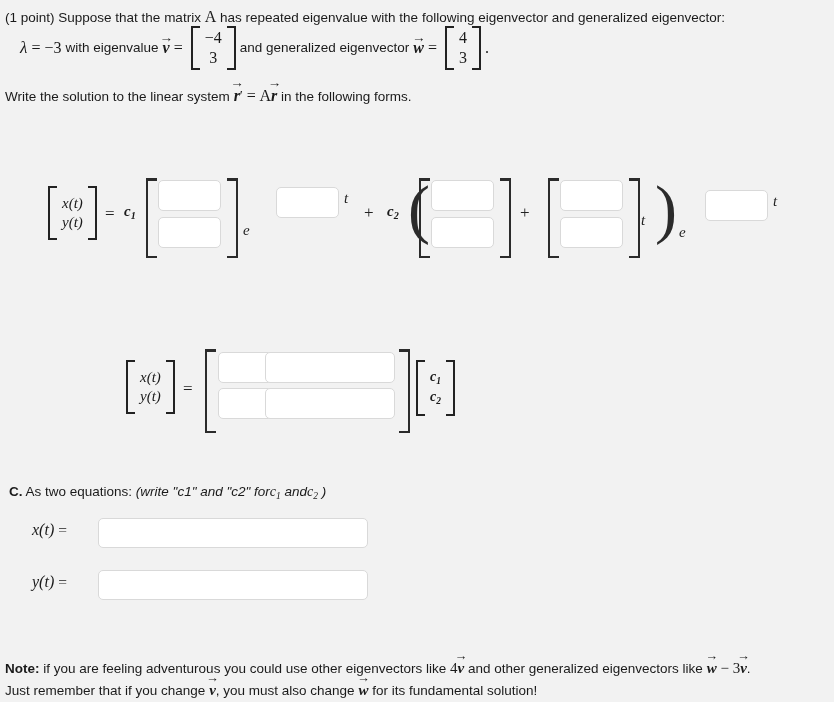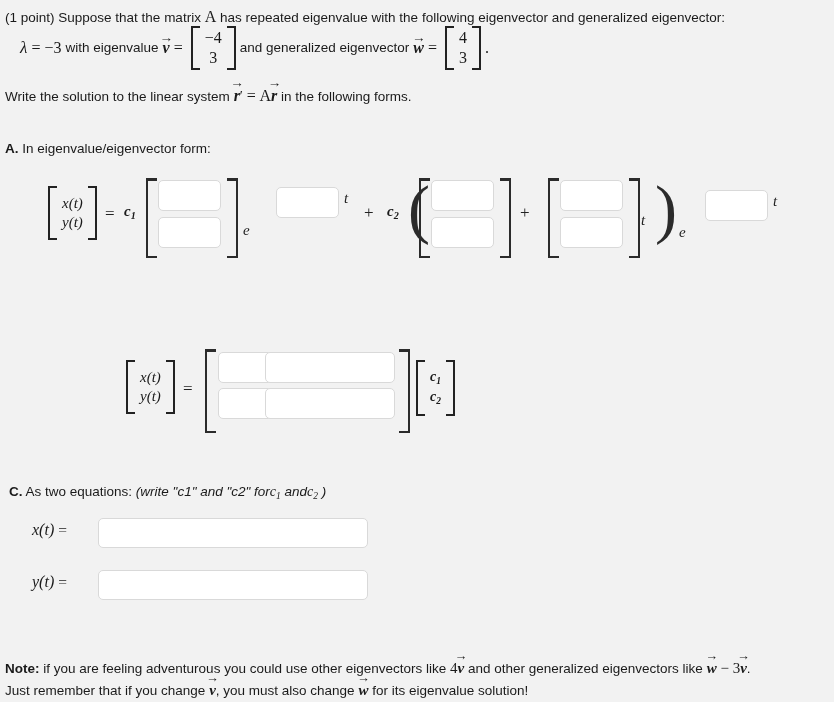--- a/index.html
+++ b/index.html
@@ -256,24 +256,20 @@
     <span class="vecwrap mathi mbold" style="font-size:16px;">
       <span class="arrow">→</span><span>r</span>
     </span><span class="mathr" style="font-size:14px;">′</span>
     <span class="mathr" style="font-size:16px;">=</span>
     <span class="mathr" style="font-size:16px;">A</span><span class="vecwrap mathi mbold" style="font-size:16px;">
       <span class="arrow">→</span><span>r</span>
     </span>
     <span>in the following forms.</span>
   </div>
 
-  <div class="sechead" style="left:5px; top:141px;">
-    <b>A.</b>
-    <span>In eigenvalue/eigenvector form:</span>
-  </div>
 
   <div class="abs colvec" style="left:44px; top:186px; height:54px;">
     <span class="brk l"></span>
     <span class="cells">
       <div class="mathi" style="font-size:15px;">x(t)</div>
       <div class="mathi" style="font-size:15px;">y(t)</div>
     </span>
     <span class="brk r"></span>
   </div>
 
@@ -375,17 +371,17 @@
       <span class="mathr" style="font-size:15px;">4</span><span class="vecwrap mathi mbold" style="font-size:15px;"><span class="arrow">→</span><span>v</span></span>
       <span>and other generalized eigenvectors like</span>
       <span class="vecwrap mathi mbold" style="font-size:15px;"><span class="arrow">→</span><span>w</span></span>
       <span class="mathr" style="font-size:15px;">−</span>
       <span class="mathr" style="font-size:15px;">3</span><span class="vecwrap mathi mbold" style="font-size:15px;"><span class="arrow">→</span><span>v</span></span><span>.</span>
     </div>
     <div class="nowrap">
       <span>Just remember that if you change</span>
       <span class="vecwrap mathi mbold" style="font-size:15px;"><span class="arrow">→</span><span>v</span></span><span>, you must also change</span>
       <span class="vecwrap mathi mbold" style="font-size:15px;"><span class="arrow">→</span><span>w</span></span>
-      <span>for its eigenvalue solution!</span>
+      <span>for its fundamental solution!</span>
     </div>
   </div>
 
 </div>
 
 </body></html>

